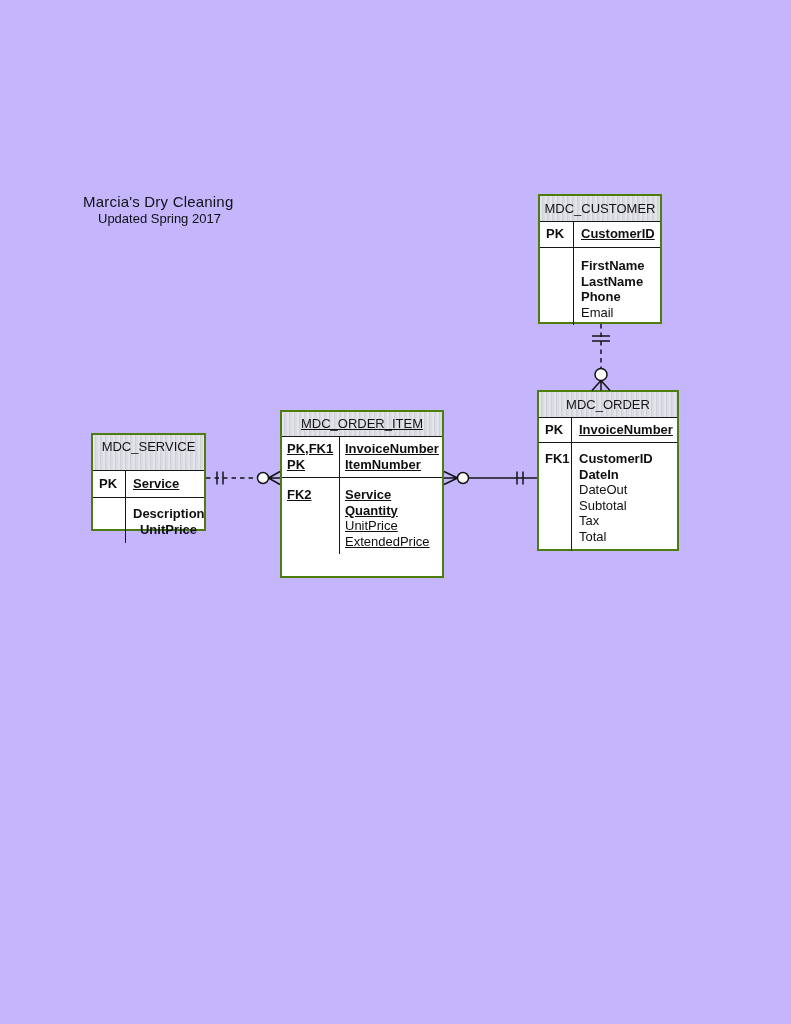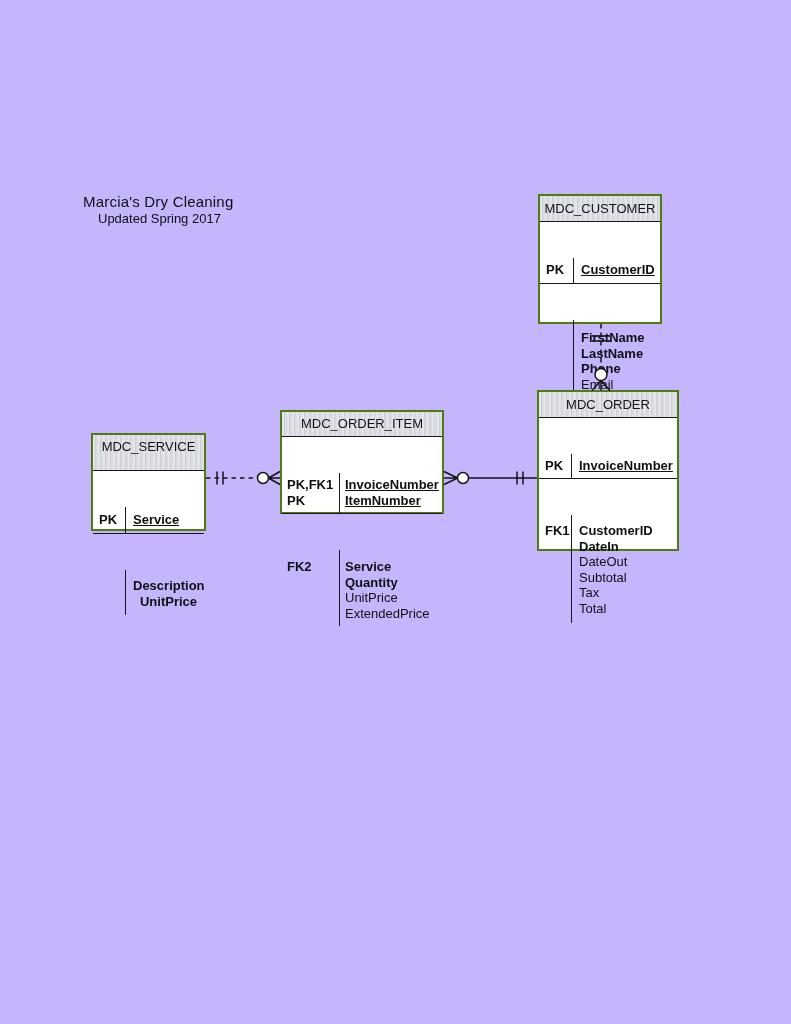--- a/index.html
+++ b/index.html
@@ -15,21 +15,21 @@
 
   .etable{
     position:absolute; background:#ffffff; border:2px solid #4d7c0f;
     box-sizing:border-box; font-size:13px; line-height:15.5px;
   }
   .ehead{
     text-align:center; border-bottom:1px solid #17171b; box-sizing:border-box;
     background:repeating-linear-gradient(90deg,#e4e4eb 0 2px,#cfcfd8 2px 3px,#dbdbe2 3px 5px);
     color:#141418; overflow:hidden;
   }
-  .erow{display:flex; box-sizing:border-box;margin-top:36px;}
+  .erow{display:flex; box-sizing:border-box;}
   .pkrow{border-bottom:1px solid #17171b;}
   .kcol{
     box-sizing:border-box; border-right:1px solid #17171b;
     font-weight:bold; padding-left:6px; flex:none;
   }
   .acol{box-sizing:border-box; padding-left:7px; flex:1; min-width:0;}
   .key{font-weight:bold; text-decoration:underline;}
   .b{font-weight:bold;}
   .r{font-weight:normal;}
   #rel-overlay{position:absolute; left:0; top:0; pointer-events:none;}
@@ -77,21 +77,21 @@
         <div class="b">CustomerID</div>
         <div class="b">DateIn</div>
         <div class="r">DateOut</div>
         <div class="r">Subtotal</div>
         <div class="r">Tax</div>
         <div class="r">Total</div>
       </div>
     </div>
   </div>
 
-  <div class="etable" style="left:280px; top:410px; width:164px; height:104px;">
+  <div class="etable" style="left:280px; top:410px; width:164px; height:168px;text-decoration:underline;">
     <div class="ehead" style="height:25px; line-height:24px;">MDC_ORDER_ITEM</div>
     <div class="erow pkrow" style="height:41px;">
       <div class="kcol" style="width:58px; padding-top:4px; padding-left:5px;">
         <div>PK,FK1</div>
         <div>PK</div>
       </div>
       <div class="acol" style="padding-top:4px; padding-left:5px;">
         <div class="key">InvoiceNumber</div>
         <div class="key">ItemNumber</div>
       </div>

